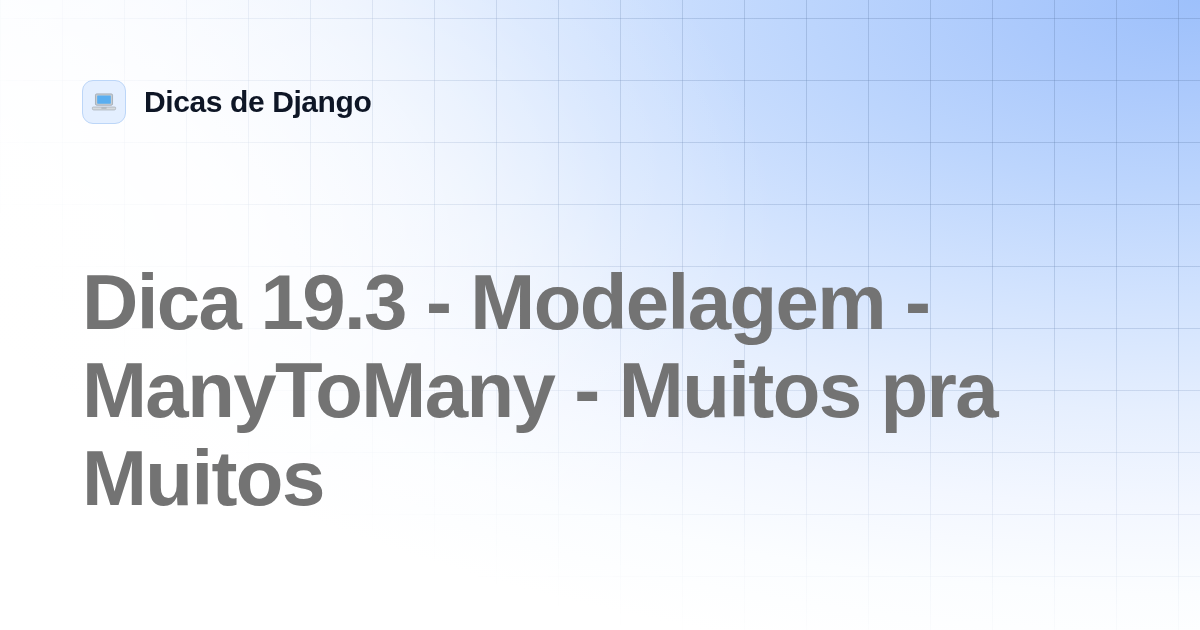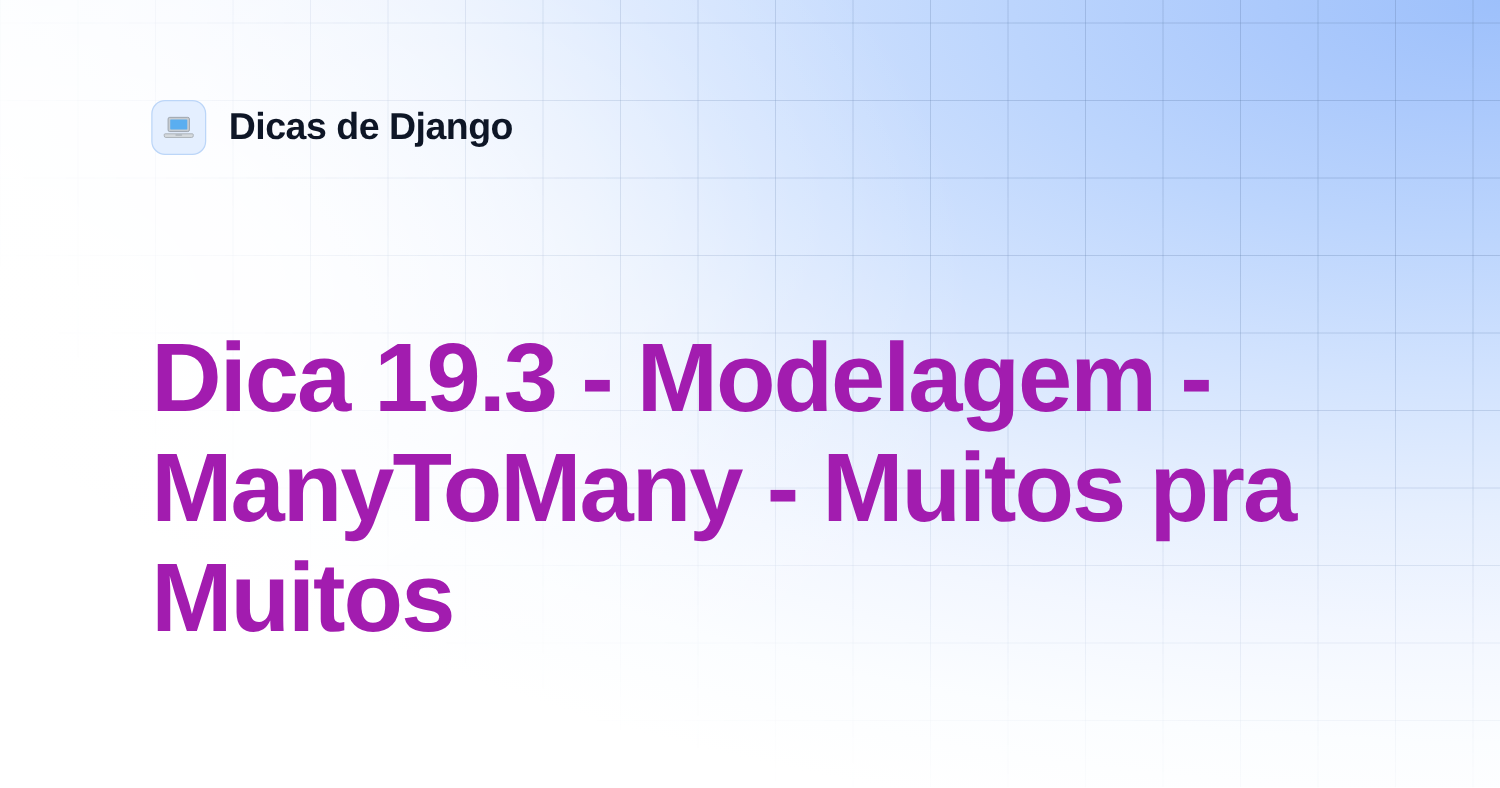--- a/index.html
+++ b/index.html
@@ -85,21 +85,20 @@
         rgba(0,0,0,0) 88%);
   }
 
   
   .content {
     position:absolute;
     inset:0;
     padding:0 80px;
     display:flex;
     flex-direction:column;
-    margin-left:39px;
   }
 
   
   .brand {
     position:absolute;
     left:82px;
     top:80px;
     display:flex;
     align-items:center;
     gap:18px;
@@ -130,21 +129,21 @@
 
   
   .headline {
     position:absolute;
     left:82px;
     top:258px;
     width:1050px;
     font-size:78px;
     line-height:88px;
     font-weight:bold;
-    color:#a21caf;
+    color:#737373;
     letter-spacing:-1.6px;
     word-break:normal;
   }
 </style>
 </head>
 <body>
 
 <div class="og-card">
 
   <div class="bg-gradient"></div>

